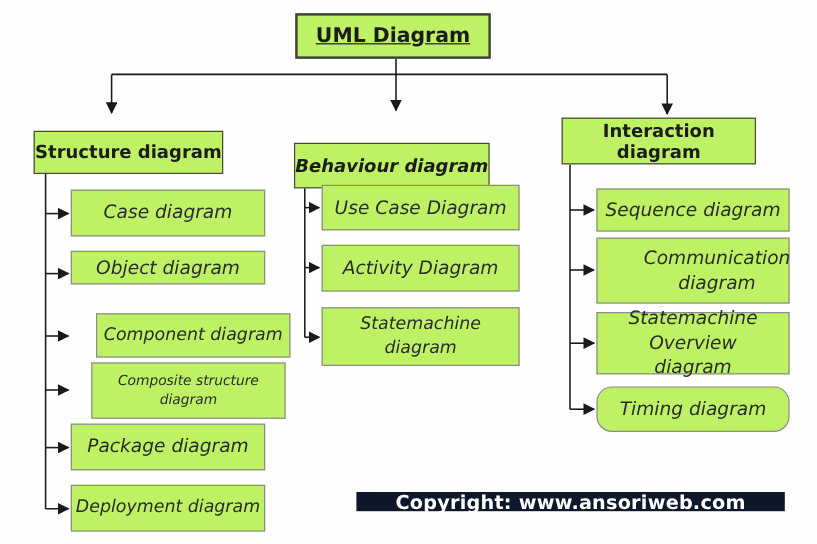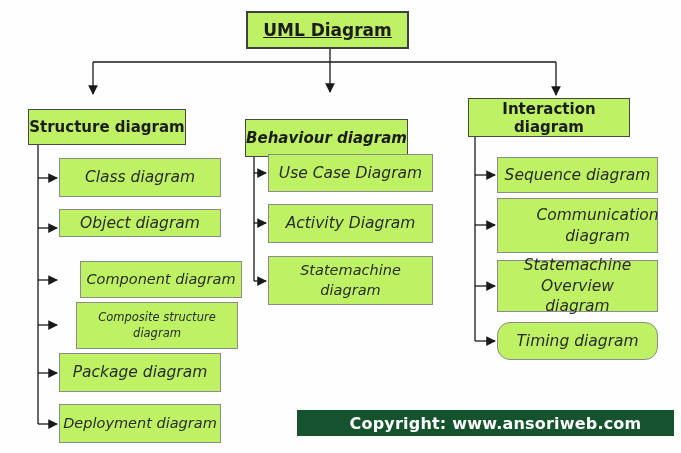--- a/index.html
+++ b/index.html
@@ -38,28 +38,27 @@
     color:#2b2b2b;
     line-height:1.35;
   }
   .child-box .lbl{display:inline-block;}
   .small-text{font-size:11.5px;}
   .w120 .lbl{max-width:120px;}
   .w125 .lbl{max-width:125px;}
   .w135 .lbl{max-width:135px;}
   .copyright{
     position:absolute;
-    left:297px;top:410px;width:357px;height:26px;
-    background:#14532d;
+    left:297px;top:410px;width:357px;height:16px;
+    background:#0f172a;
     color:#ffffff;
     display:flex;align-items:center;justify-content:center;
     font-size:16px;
     font-weight:600;
     letter-spacing:0.2px;
-    padding-left:20px;
   }
 </style>
 </head>
 <body>
 
 <div class="canvas">
 
   <svg class="connectors" viewBox="0 0 681 453">
     <defs>
       <marker id="arrow" viewBox="0 0 10 10" refX="9" refY="5" markerWidth="7.5" markerHeight="7.5" orient="auto-start-reverse">
@@ -102,21 +101,21 @@
     <span class="lbl">Structure diagram</span>
   </div>
   <div class="box header-box italic" style="left:245px;top:95px;width:163px;height:38px;margin-top:24px;">
     <span class="lbl">Behaviour diagram</span>
   </div>
   <div class="box header-box" style="left:468px;top:98px;width:162px;height:39px;">
     <span class="lbl">Interaction diagram</span>
   </div>
 
   <div class="box child-box" style="left:59px;top:158px;width:162px;height:39px;">
-    <span class="lbl">Class diagram</span>
+    <span class="lbl">Case diagram</span>
   </div>
   <div class="box child-box" style="left:59px;top:209px;width:162px;height:28px;">
     <span class="lbl">Object diagram</span>
   </div>
   <div class="box child-box" style="left:59px;top:261px;width:162px;height:37px;font-size:14.5px;margin-left:21px;">
     <span class="lbl">Component diagram</span>
   </div>
   <div class="box child-box small-text w120" style="left:76px;top:302px;width:162px;height:47px;">
     <span class="lbl">Composite structure diagram</span>
   </div>

